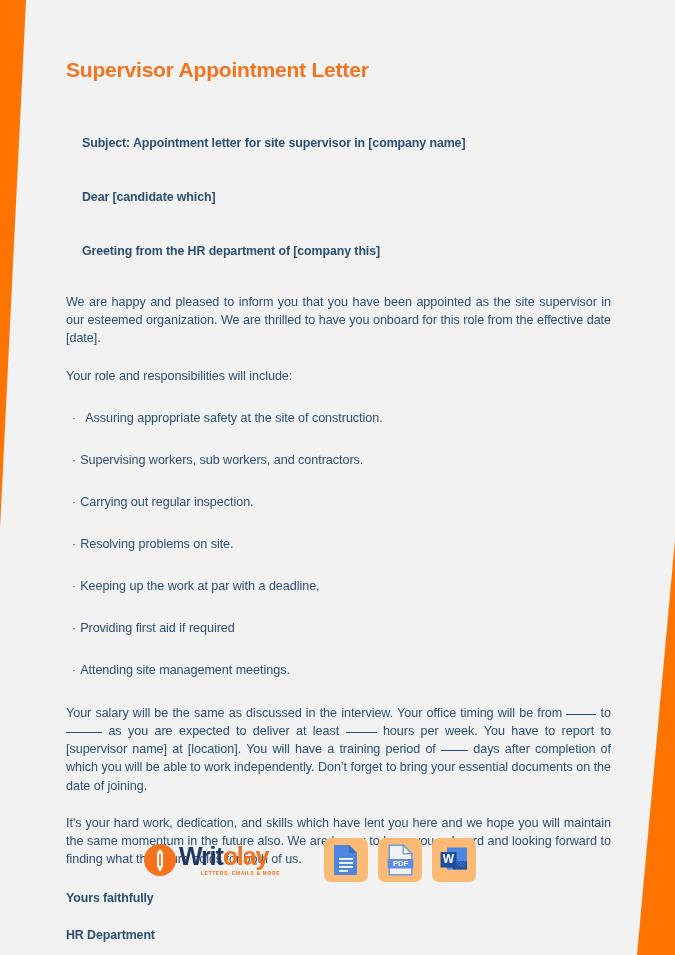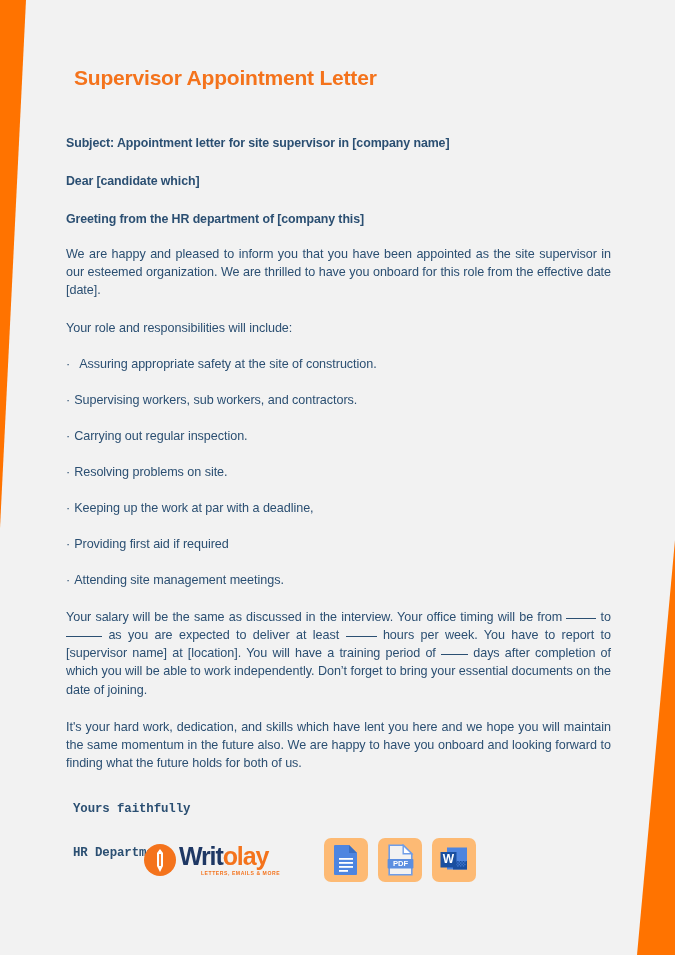--- a/index.html
+++ b/index.html
@@ -48,64 +48,63 @@
     left: 66px;
     top: 0;
     width: 545px;
   }
 
   .doc-title {
     color: #F4731C;
     font-size: 21px;
     font-weight: bold;
     letter-spacing: -0.2px;
-    margin: 8px;
+    margin: 0;
     padding-top: 58px;
   }
 
   .bold-line {
     color: #2b4f72;
     font-size: 12.4px;
     font-weight: bold;
-    margin: 0;
+    margin: 16px;
     padding-top: 24px;
     letter-spacing: -0.1px;
   }
   .bold-line.first { padding-top: 38px; }
 
   .para {
     color: #2b4f72;
     font-size: 12.6px;
     line-height: 18.2px;
     text-align: justify;
     margin: 0;
     padding-top: 19px;
     letter-spacing: -0.05px;
   }
   .para.plain { text-align: left; }
 
   .bullet {
     color: #2b4f72;
     font-size: 12.6px;
     line-height: 18px;
-    margin: 0;
+    margin: 6px;
     padding-top: 18px;
     letter-spacing: -0.05px;
   }
   .bullet .dot { padding-right: 4px; }
   .bullet.indented .dot { padding-right: 9px; }
 
   .sign {
     color: #2b4f72;
     font-size: 12.4px;
     font-weight: bold;
-    margin: 7px;
+    margin: 0;
     padding-top: 23px;
     letter-spacing: -0.1px;
-    font-family: Liberation Mono, monospace;
   }
 
   .blank {
     display: inline-block;
     border-bottom: 1.4px solid #2b4f72;
     vertical-align: 2px;
   }
   .blank.w1 { width: 30px; }
   .blank.w2 { width: 36px; }
   .blank.w3 { width: 31px; }

